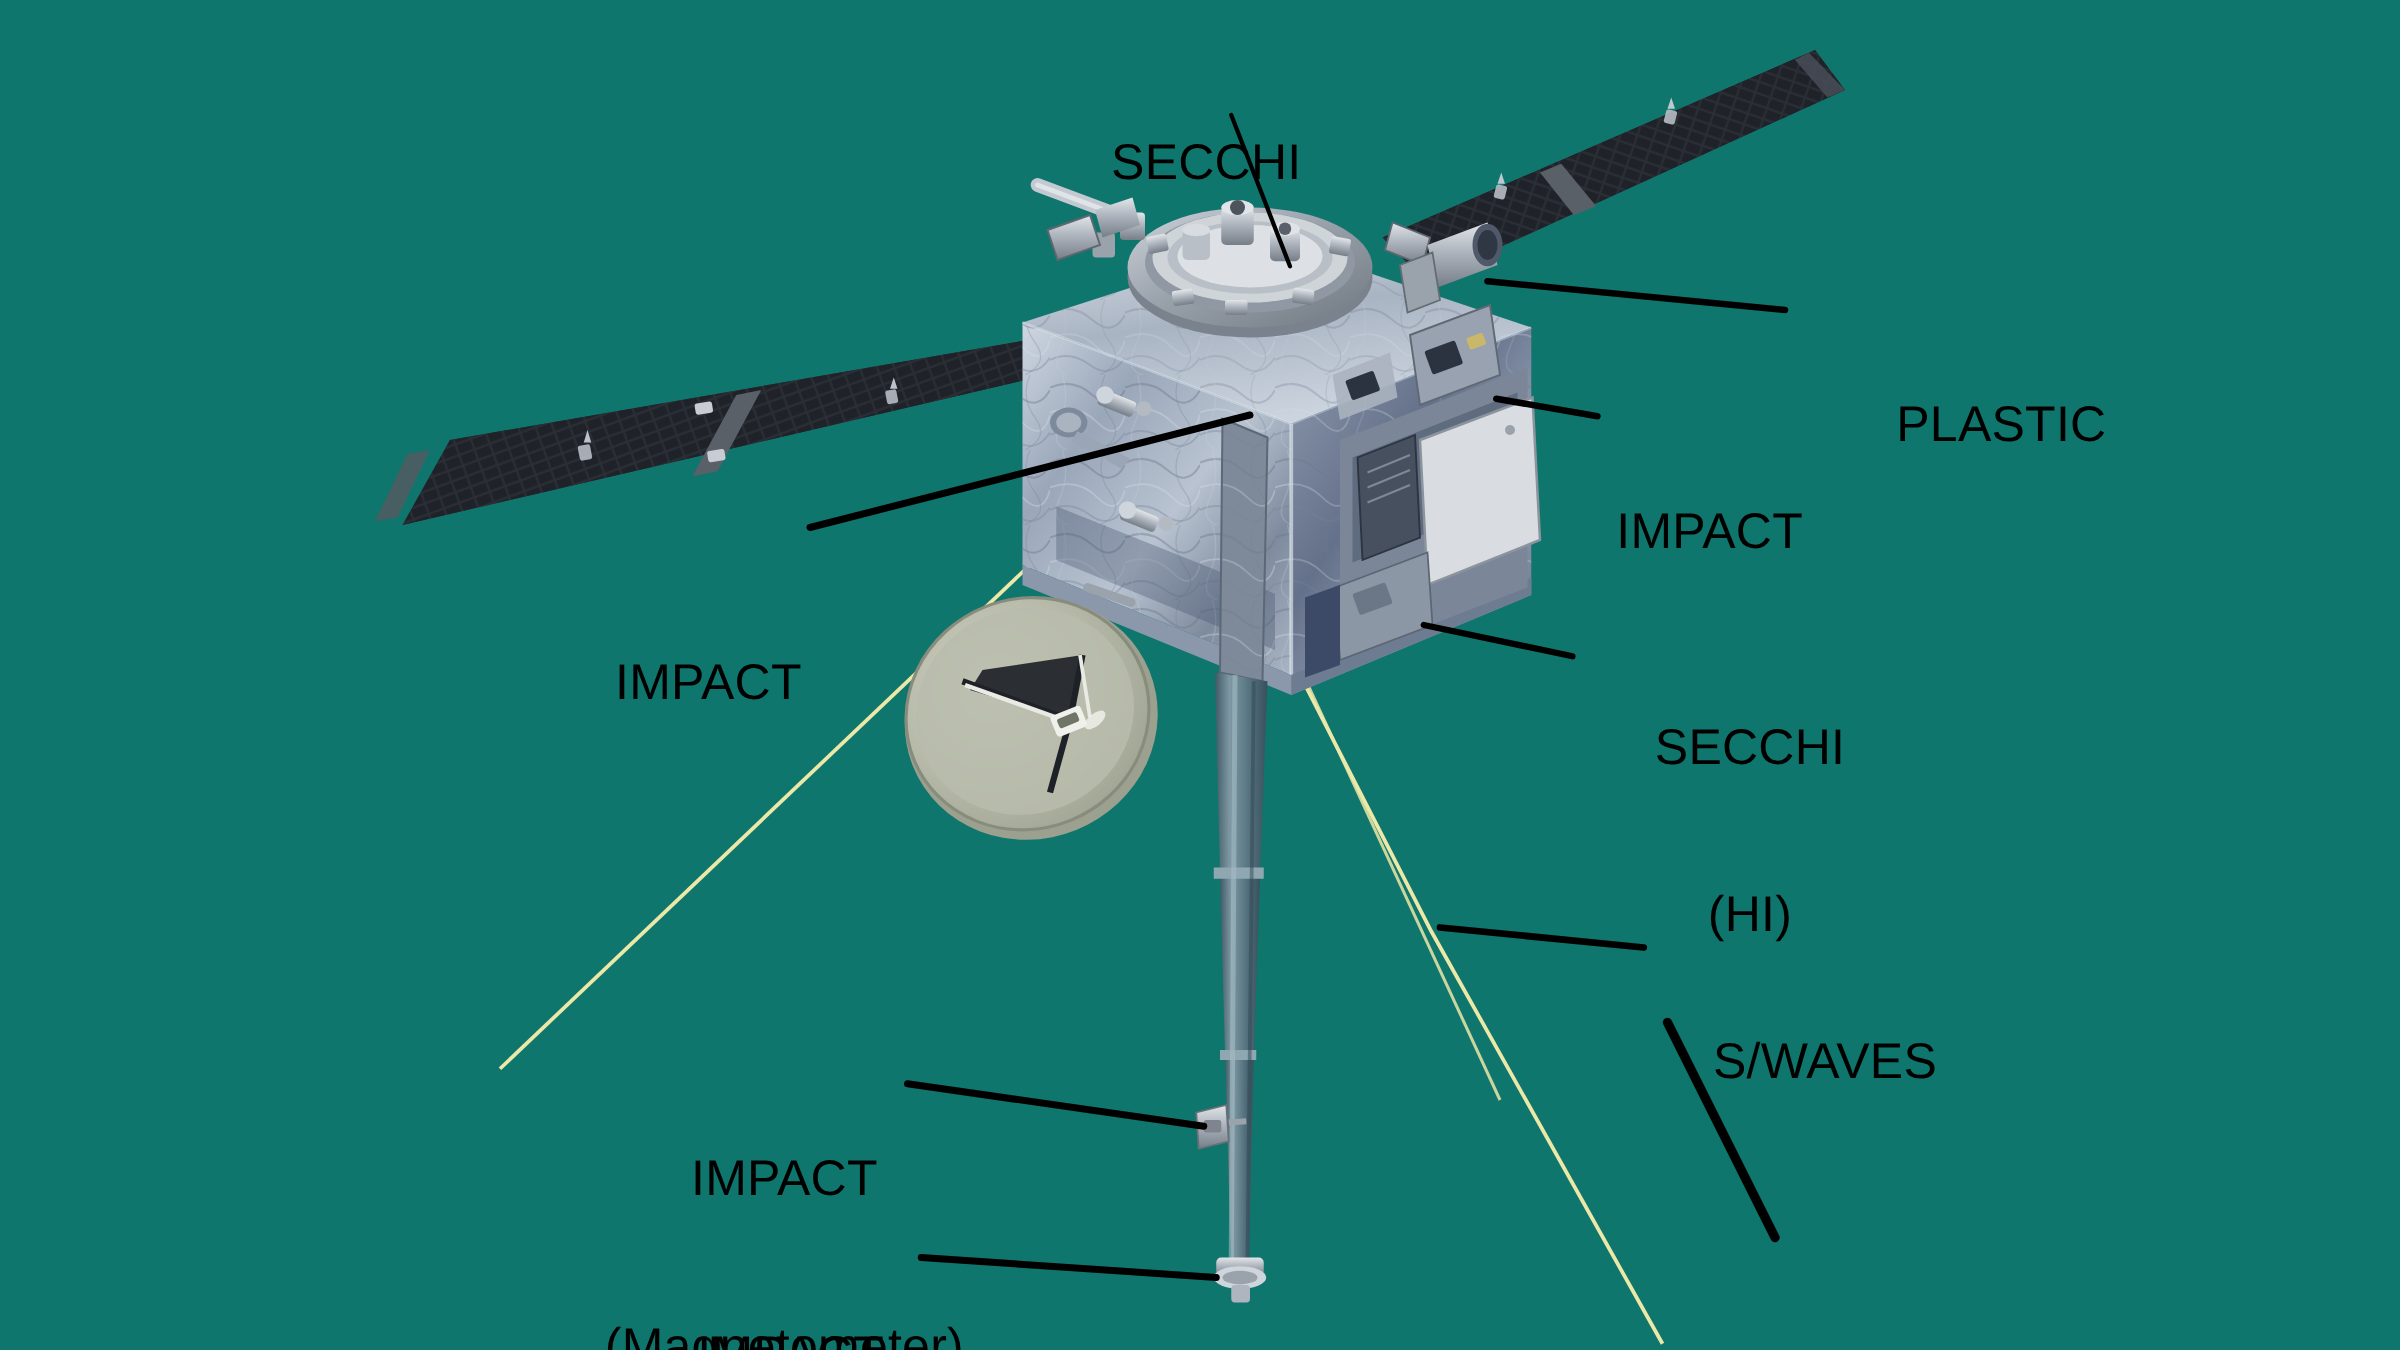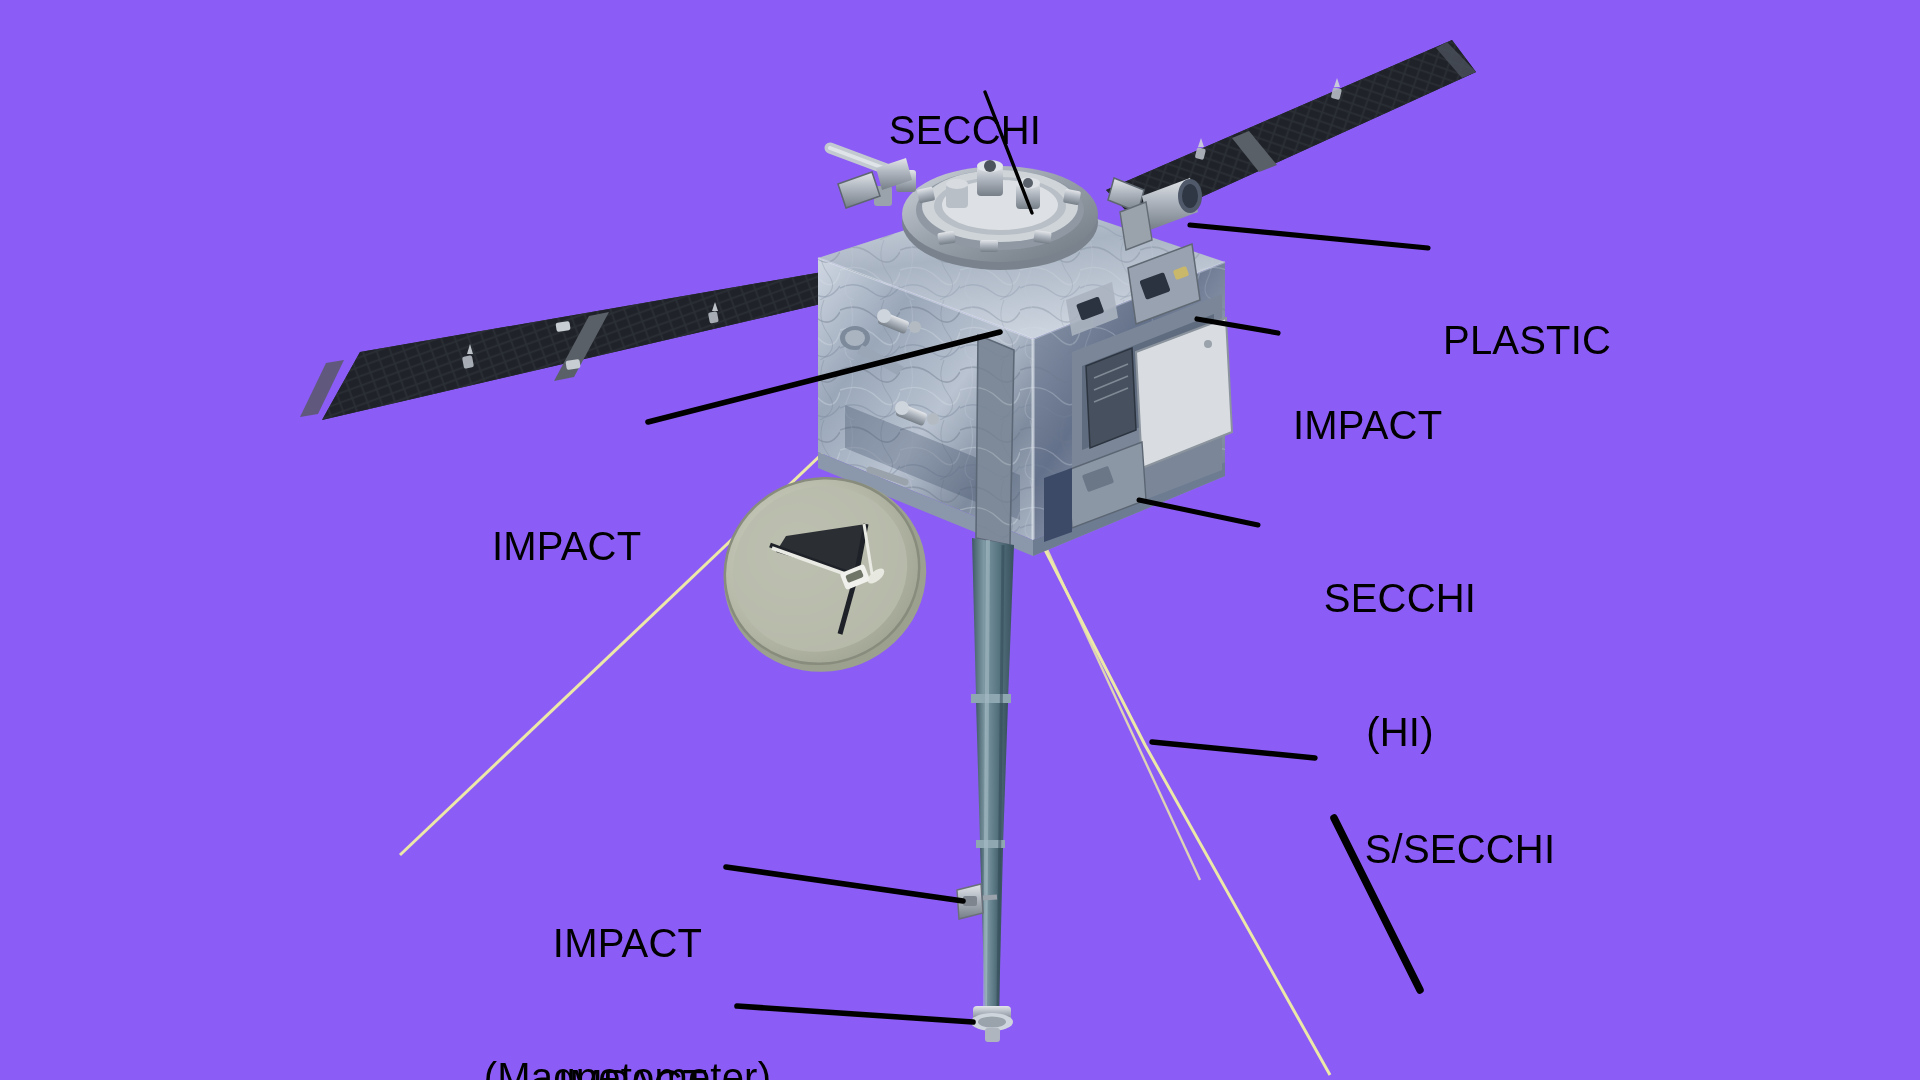--- a/index.html
+++ b/index.html
@@ -1,17 +1,17 @@
 <!DOCTYPE html>
 <html><head>
 <meta charset="utf-8">
 <style>
   html,body{margin:0;padding:0;background:#ffffff;}
   body{width:1920px;height:1080px;overflow:hidden;font-family:"Liberation Sans",sans-serif;}
-  #stage{position:relative;width:1920px;height:1080px;background:#8b5cf6;}
+  #stage{position:relative;width:1920px;height:1080px;background:#0f766e;}
   svg.layer{position:absolute;left:0;top:0;width:1920px;height:1080px;}
   .lbl{position:absolute;color:#000;font-family:"Liberation Sans",sans-serif;
        font-size:40px;line-height:1.12;font-weight:400;letter-spacing:0.2px;white-space:pre;}
   .lbl .ln{display:block;}
   .ta-left{text-align:left;}
   .ta-center{text-align:center;}
 </style>
 </head>
 <body>
 
@@ -318,39 +318,39 @@
       <path d="M1334,818 L1420,990" stroke-width="7.5"></path>
       <path d="M726,867 L963,901" stroke-width="5.6"></path>
       <path d="M737,1006 L973,1022" stroke-width="5.6"></path>
     </g>
   </svg>
 
   <div class="lbl ta-center" style="left:845px;top:18px;width:240px;">
     <span class="ln">SECCHI</span>
   </div>
 
-  <div class="lbl ta-left" style="left:1443px;top:228px;width:300px;">
+  <div class="lbl ta-left" style="left:1517px;top:228px;width:300px;">
     <span class="ln">PLASTIC</span>
   </div>
 
   <div class="lbl ta-left" style="left:1293px;top:313px;width:400px;">
     <span class="ln">IMPACT</span>
   </div>
 
   <div class="lbl ta-left" style="left:492px;top:434px;width:320px;">
     <span class="ln">IMPACT</span>
   </div>
 
   <div class="lbl ta-center" style="left:1275px;top:486px;width:250px;">
     <span class="ln">SECCHI</span>
     <span class="ln">(HI)</span>
   </div>
 
   <div class="lbl ta-center" style="left:1330px;top:737px;width:260px;">
-    <span class="ln">S/SECCHI</span>
+    <span class="ln">S/WAVES</span>
   </div>
 
   <div class="lbl ta-center" style="left:455px;top:831px;width:345px;">
     <span class="ln">IMPACT</span>
     <span class="ln">(Magnetometer)</span>
   </div>
 
   <div class="lbl ta-center" style="left:460px;top:972px;width:345px;">
     <span class="ln">IMPACT</span>
     

